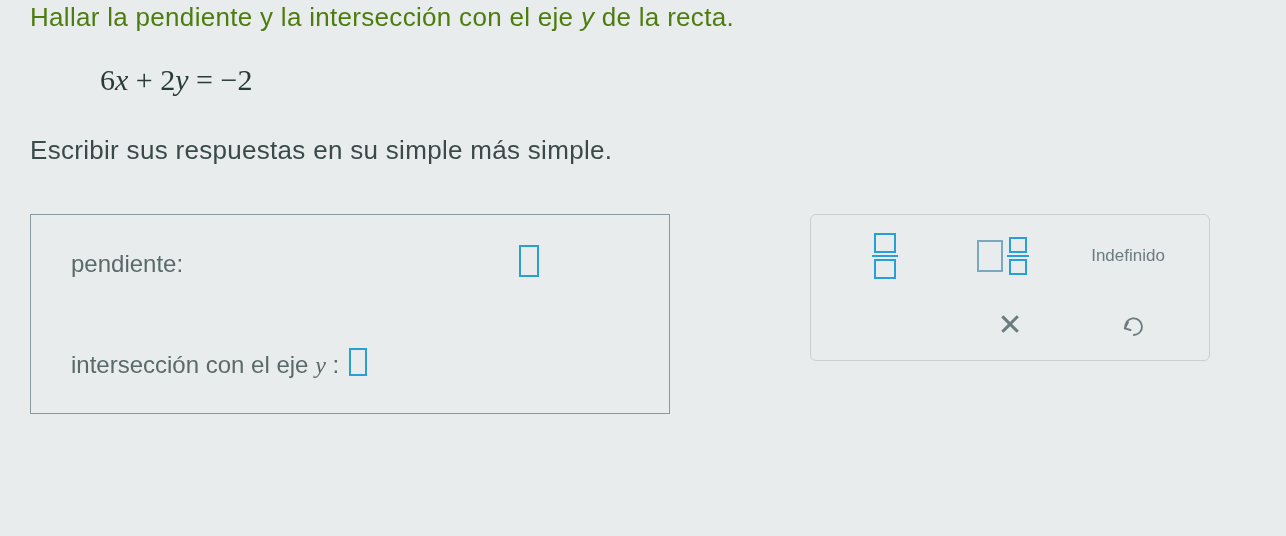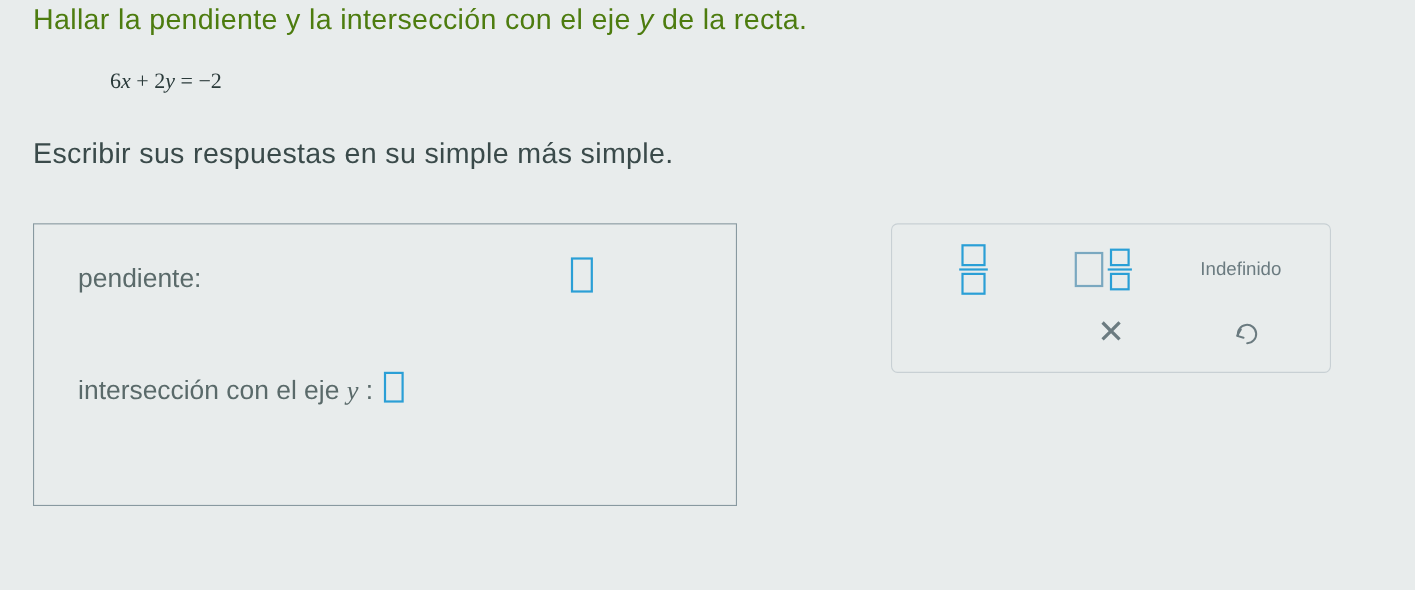--- a/index.html
+++ b/index.html
@@ -23,21 +23,21 @@
       font-size: 26px;
       color: #4d7c0f;
       margin-top: 2px;
       margin-bottom: 30px;
       letter-spacing: 0.3px;
     }
     .instruction .var-y {
       font-style: italic;
     }
     .equation {
-      font-size: 20px;
+      font-size: 30px;
       font-family: 'Times New Roman', Times, serif;
       font-style: italic;
       color: #2a3a3a;
       margin-left: 70px;
       margin-bottom: 38px;
     }
     .equation .num {
       font-style: normal;
     }
     .sub-instruction {
@@ -48,21 +48,21 @@
     }
     .lower-area {
       display: flex;
       gap: 140px;
       align-items: flex-start;
       padding-left: 30px;
     }
     .answer-box {
       border: 1px solid #8899a0;
       width: 640px;
-      height: 257px;
+      height: 200px;
       padding: 30px 40px;
       background: #e8ecec;
       position: relative;
     }
     .answer-row {
       display: flex;
       align-items: center;
       font-size: 24px;
       color: #5a6a6a;
       margin-bottom: 65px;
@@ -100,21 +100,21 @@
       font-family: 'Times New Roman', Times, serif;
     }
     .tool-panel {
       width: 400px;
       border: 1px solid #c8d0d4;
       border-radius: 6px;
       background: #e8ecec;
       padding: 18px 25px;
       display: flex;
       flex-direction: column;
-      gap: 16px;
+      gap: 28px;
     }
     .tool-row {
       display: flex;
       align-items: center;
       justify-content: space-around;
       gap: 20px;
     }
     .tool-item {
       display: flex;
       align-items: center;

